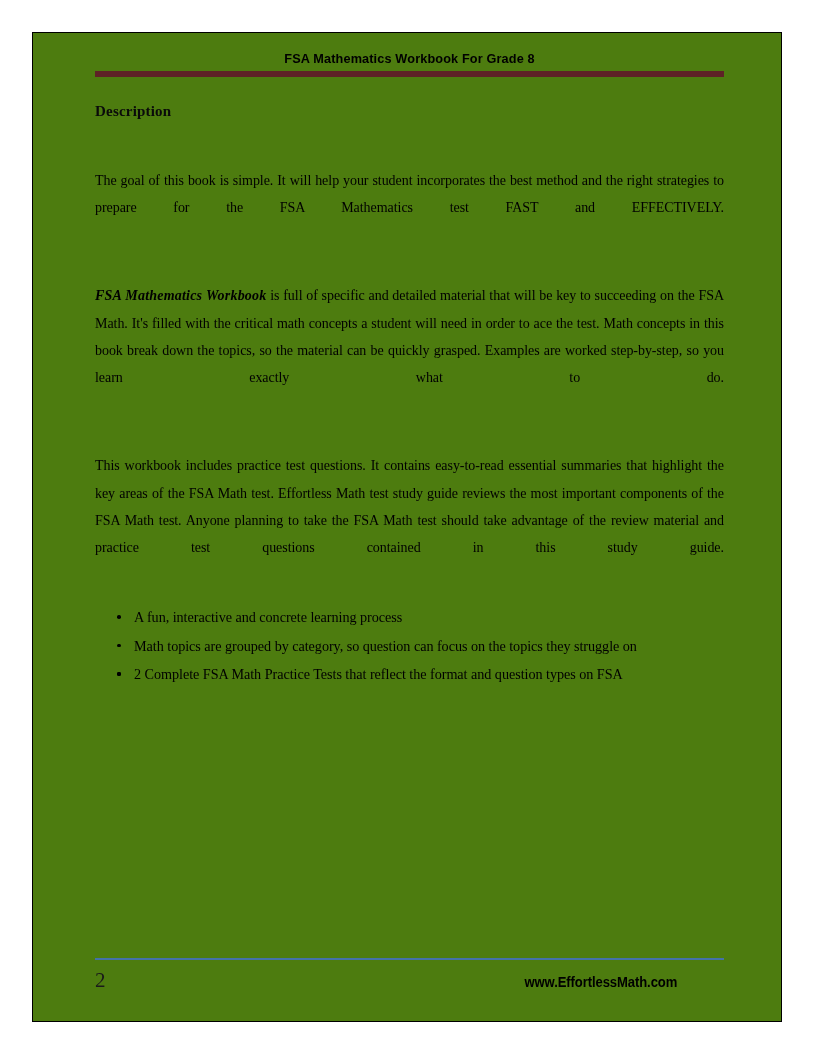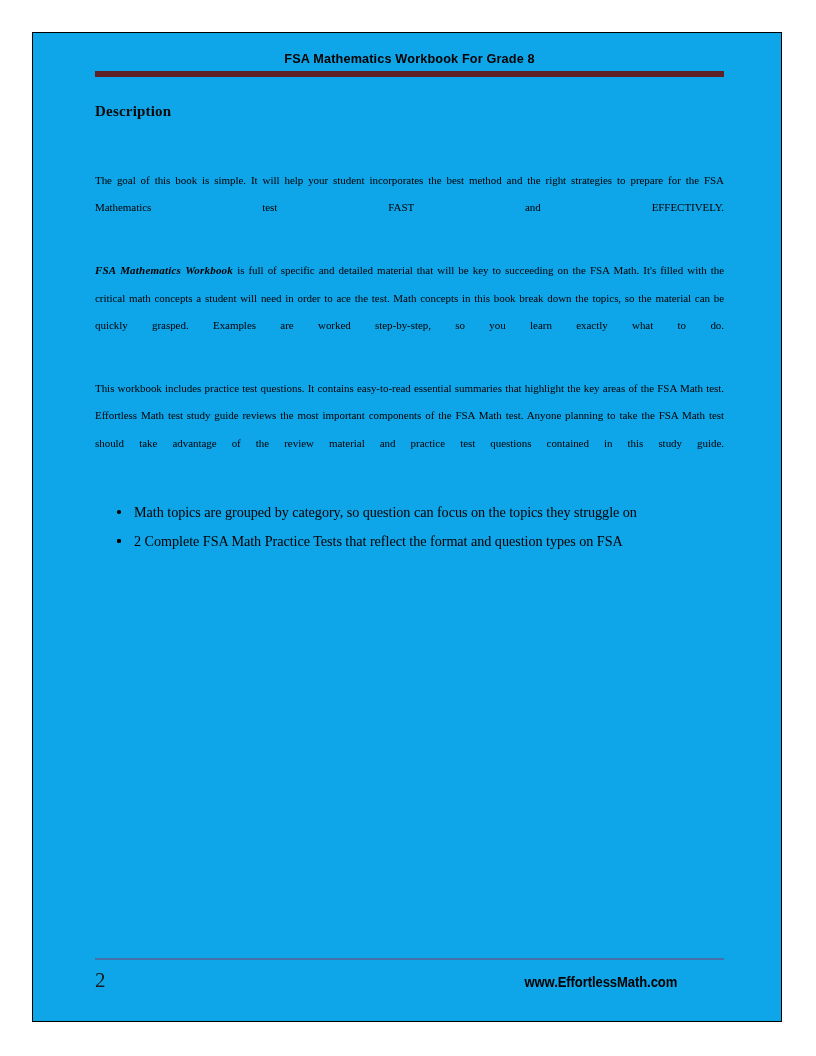--- a/index.html
+++ b/index.html
@@ -17,21 +17,21 @@
 
   
   #page-frame {
     position: absolute;
     left: 32px;
     top: 32px;
     width: 750px;
     height: 990px;
     border: 1.6px solid #000000;
     box-sizing: border-box;
-    background: #0ea5e9;
+    background: #4d7c0f;
   }
 
   
   #content {
     position: absolute;
     left: 62px;
     top: 0px;
     width: 629px;
   }
 
@@ -64,29 +64,29 @@
     margin-top: 26px;
     letter-spacing: 0.2px;
   }
 
   
   .body-block {
     margin-top: 47px;
   }
   p.para {
     margin: 0 0 0 0;
-    font-size: 11px;
+    font-size: 14px;
     line-height: 27.4px;
     color: #000000;
     text-align: justify;
     text-justify: inter-word;
     letter-spacing: -0.05px;
   }
   p.para + p.para {
-    margin-top: 8px;
+    margin-top: 33px;
   }
   p.para .lead {
     font-weight: bold;
     font-style: italic;
     letter-spacing: 0.2px;
   }
   
   p.para::after {
     content: "";
     display: inline-block;
@@ -173,20 +173,21 @@
 
       <p class="para"><span class="lead">FSA Mathematics Workbook</span><span> is full of specific and detailed material that will be key to succeeding on the FSA Math. It's filled with the critical math concepts a student will need in order to ace the test. Math concepts in this book break down the topics, so the material can be quickly grasped. Examples are worked step-by-step, so you learn exactly what to do.</span></p>
 
 
       <p class="para"><span class="lead"></span><span>This workbook includes practice test questions. It contains easy-to-read essential summaries that highlight the key areas of the FSA Math test. Effortless Math test study guide reviews the most important components of the FSA Math test. Anyone planning to take the FSA Math test should take advantage of the review material and practice test questions contained in this study guide.</span></p>
 
 
     </div>
 
     <ul class="feature-list">
+      <li><span class="bullet-dot"></span><span>A fun, interactive and concrete learning process</span></li>
       <li><span class="bullet-dot"></span><span>Math topics are grouped by category, so question can focus on the topics they struggle on</span></li>
       <li><span class="bullet-dot"></span></li>
       <li><span class="bullet-dot"></span><span>2 Complete FSA Math Practice Tests that reflect the format and question types on FSA</span></li>
     </ul>
 
   </div>
 
   <div id="footer">
     <div class="footer-rule"></div>
     <div class="footer-row">

